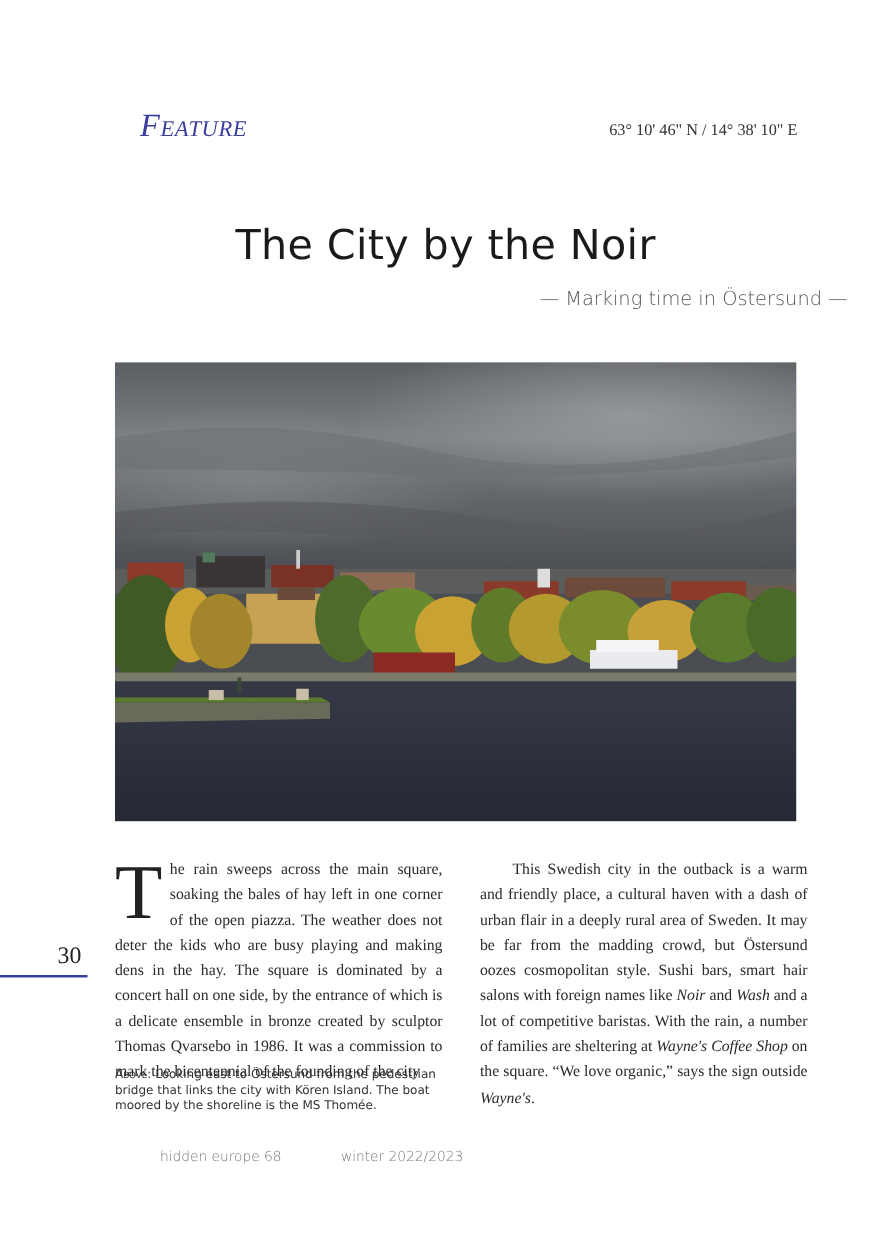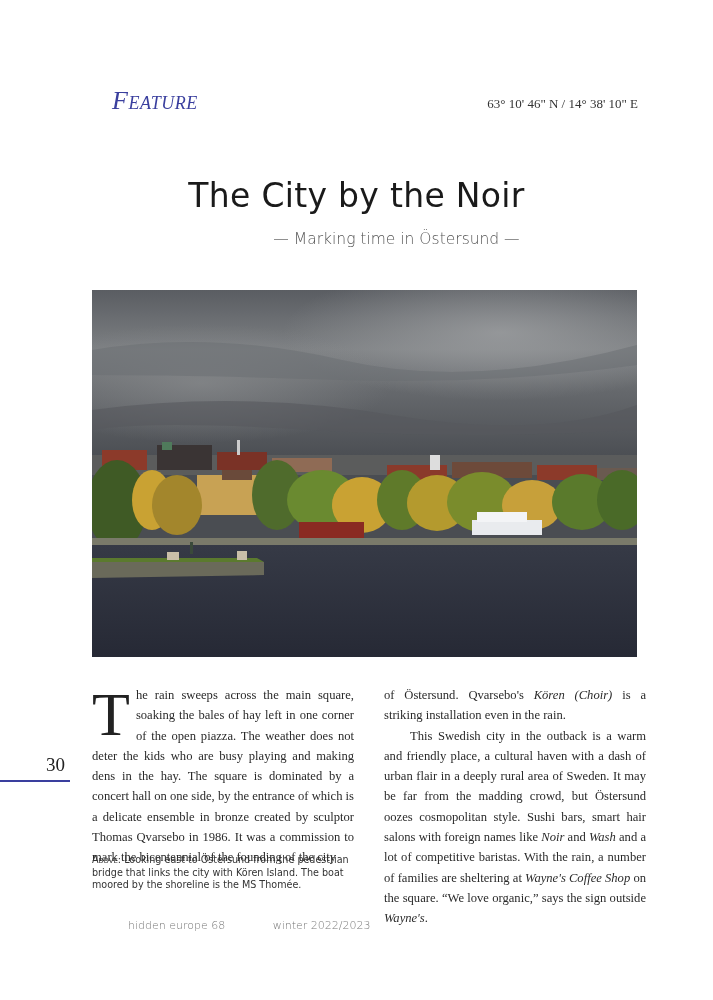--- a/index.html
+++ b/index.html
@@ -17,21 +17,21 @@
     font-family: "Liberation Serif", serif; color: #333;
     font-size: 13px;
   }
   .title {
     position: absolute; left: 0; width: 713px; top: 176px; text-align: center;
     font-family: "DejaVu Sans", sans-serif; font-size: 33px; color: #1a1a1a;
     letter-spacing: 0.3px;
   }
   .subtitle {
     position: absolute; left: 0; width: 678px; top: 230px;
-    padding-left: 115px; box-sizing: border-box; text-align: center;
+    padding-left: 115px; box-sizing: border-box; text-align: right;
     font-family: "DejaVu Sans", sans-serif; font-size: 15.5px; color: #555;
     font-weight: 300;
   }
 
   .photo {
     position: absolute; left: 92px; top: 290px; width: 545px; height: 367px;
     overflow: hidden; background: #4a4d52;
   }
   .photo svg { display: block; }
 
@@ -158,21 +158,20 @@
 
 <div class="col col-left">
   <p><span class="dropcap">T</span><span>he rain sweeps across the main square, soaking the bales of hay left in one corner of the open piazza. The weather does not deter the kids who are busy playing and making dens in the hay. The square is dominated by a concert hall on one side, by the entrance of which is a delicate ensemble in bronze created by sculptor Thomas Qvarsebo in 1986. It was a commission to mark the bicentennial of the founding of the city</span></p>
 </div>
 
 <div class="caption">
   <span class="lead">Above:</span><span> Looking east to Östersund from the pedestrian bridge that links the city with Kören Island. The boat moored by the shoreline is the MS Thomée.</span>
 </div>
 
 <div class="col col-right">
-  <p><span>of Östersund. Qvarsebo's </span><em>Kören (Choir)</em><span> is a striking installation even in the rain.</span></p>
   <p class="indent"><span>This Swedish city in the outback is a warm and friendly place, a cultural haven with a dash of urban flair in a deeply rural area of Sweden. It may be far from the madding crowd, but Östersund oozes cosmopolitan style. Sushi bars, smart hair salons with foreign names like </span><em>Noir</em><span> and </span><em>Wash</em><span> and a lot of competitive baristas. With the rain, a number of families are sheltering at </span><em>Wayne's Coffee Shop</em><span> on the square. “We love organic,” says the sign outside </span><em>Wayne's</em><span>.</span></p>
 </div>
 
 <div class="page-number">30</div>
 <div class="page-rule"></div>
 
 <div class="footer">
   <span>hidden europe 68</span>
   <span>winter 2022/2023</span>
 </div>

